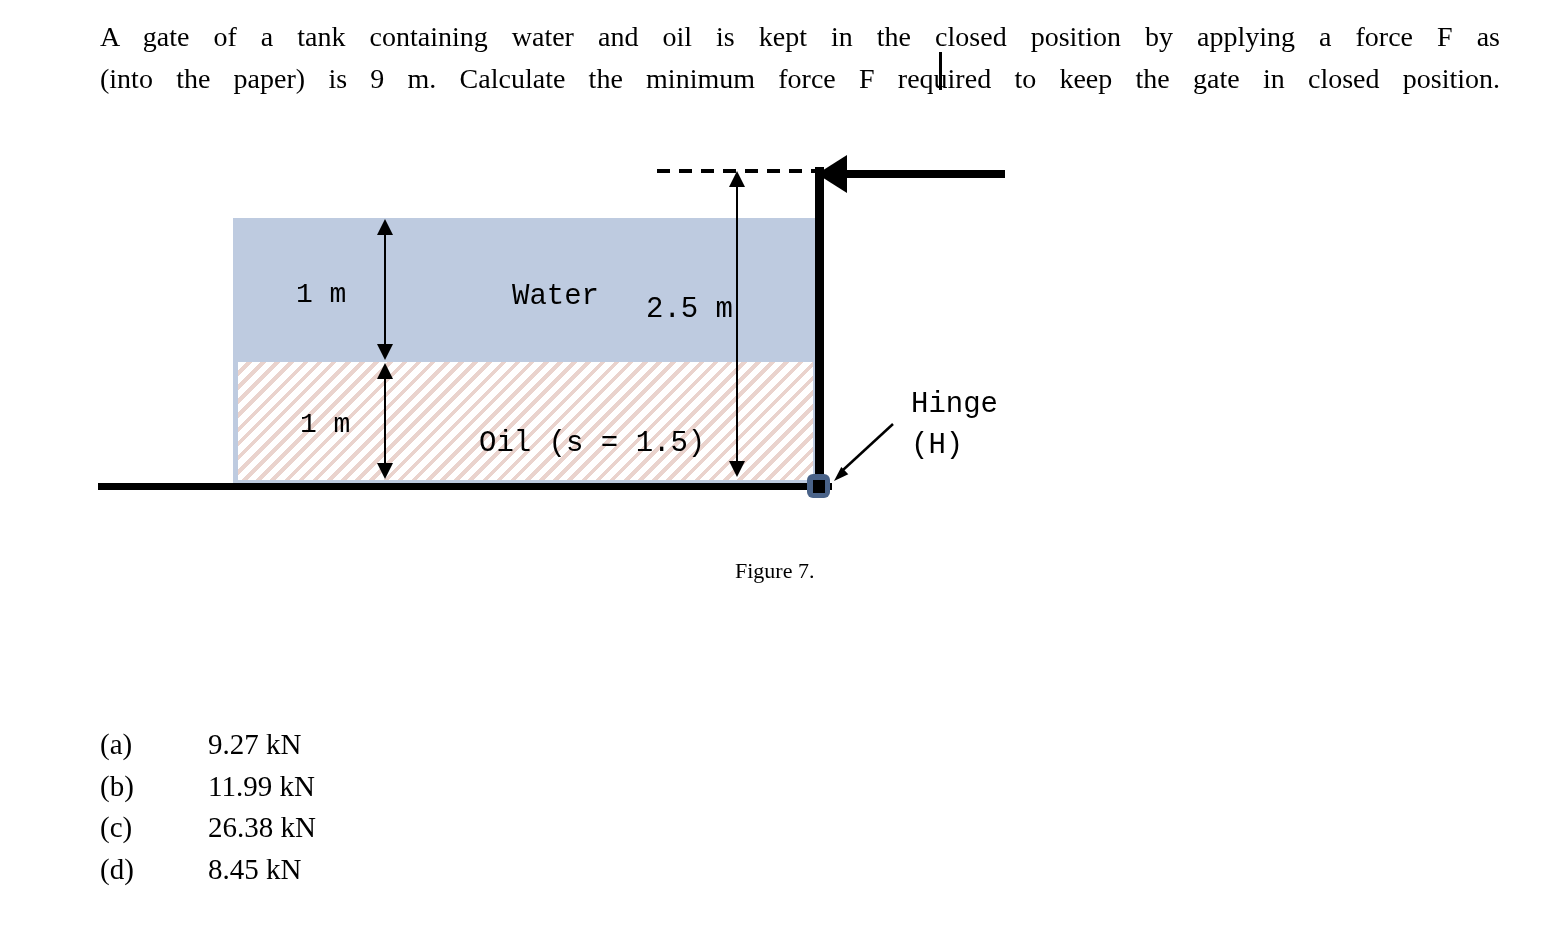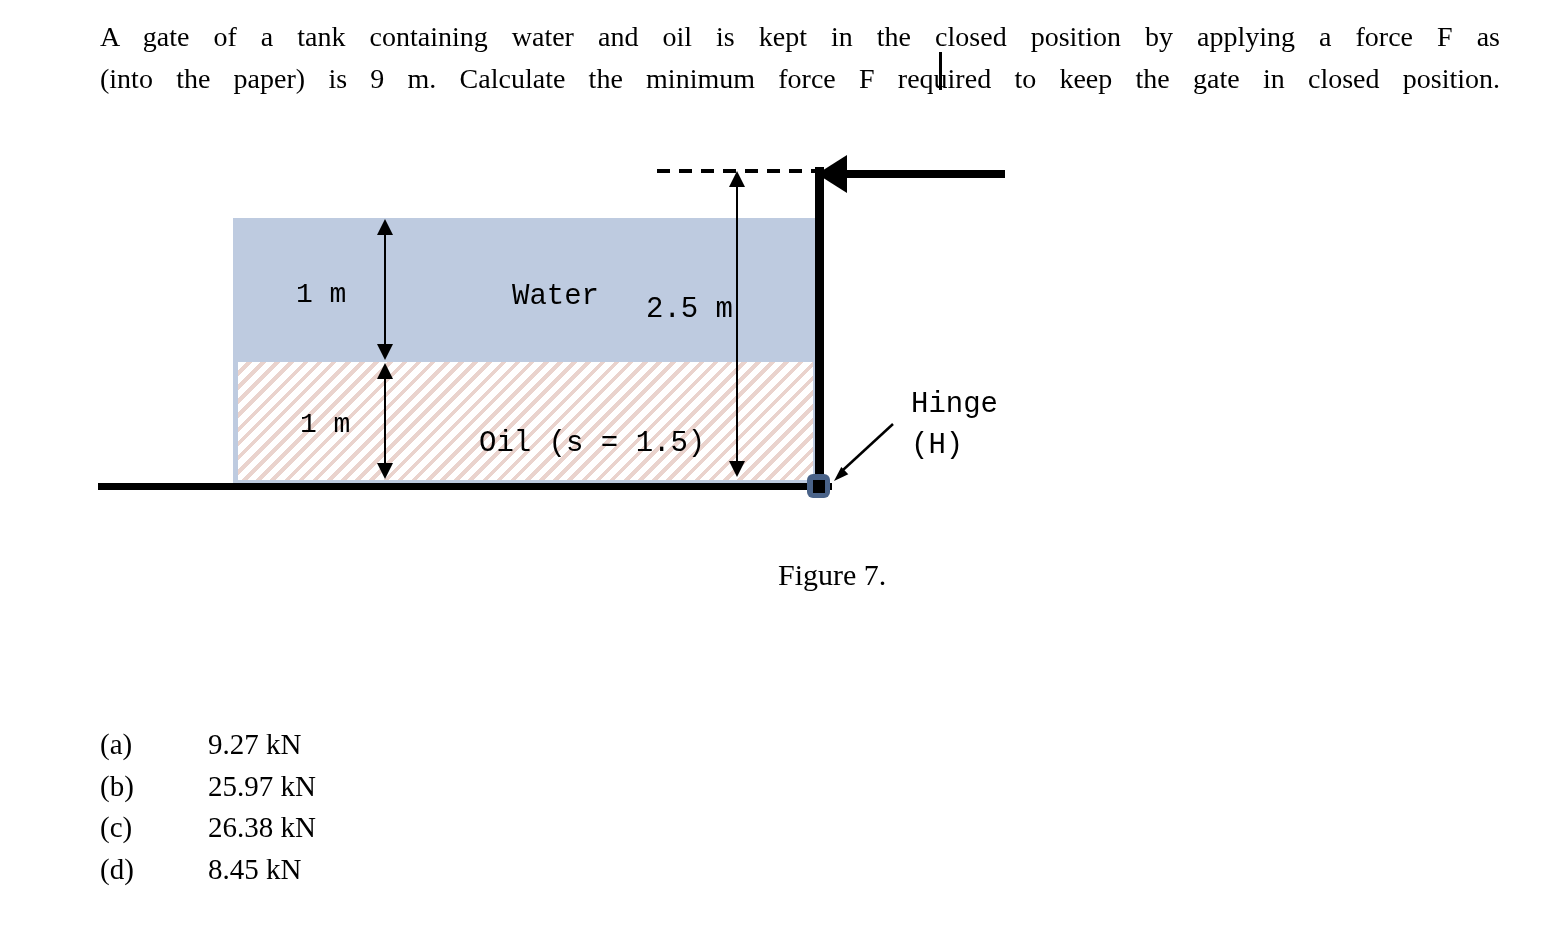--- a/index.html
+++ b/index.html
@@ -89,21 +89,21 @@
   .figlabel { position: absolute; font-size: 29px; white-space: nowrap; font-family: Liberation Mono, monospace; }
   .lbl-water-depth { left: 296px; top: 279px; font-size: 28px; }
   .lbl-oil-depth   { left: 300px; top: 409px; font-size: 28px; }
   .lbl-water       { left: 512px; top: 280px; }
   .lbl-total       { left: 646px; top: 266px; margin-top: 27px; }
   .lbl-oil         { left: 479px; top: 427px; text-align: center; }
   .lbl-hinge       { left: 911px; top: 384px; line-height: 41px; }
 
   .caption {
     position: absolute; left: 735px; top: 558px;
-    font-size: 30px; white-space: nowrap; margin-left: 43px;
+    font-size: 22px; white-space: nowrap;
   }
 
   
   .options { position: absolute; left: 100px; top: 728px; font-size: 29px; }
   .opt-row { display: flex; height: 41.5px; align-items: baseline; }
   .opt-label { width: 108px; }
   .opt-value { }
 </style>
 </head>
 <body>
@@ -165,21 +165,21 @@
     <div class="caption">Figure 7.</div>
   </div>
 
   <div class="options">
     <div class="opt-row">
       <span class="opt-label">(a)</span>
       <span class="opt-value">9.27 kN</span>
     </div>
     <div class="opt-row">
       <span class="opt-label">(b)</span>
-      <span class="opt-value">25.97 kN</span>
+      <span class="opt-value">11.99 kN</span>
     </div>
     <div class="opt-row">
       <span class="opt-label">(c)</span>
       <span class="opt-value">26.38 kN</span>
     </div>
     <div class="opt-row">
       <span class="opt-label">(d)</span>
       <span class="opt-value">8.45 kN</span>
     </div>
   </div>

